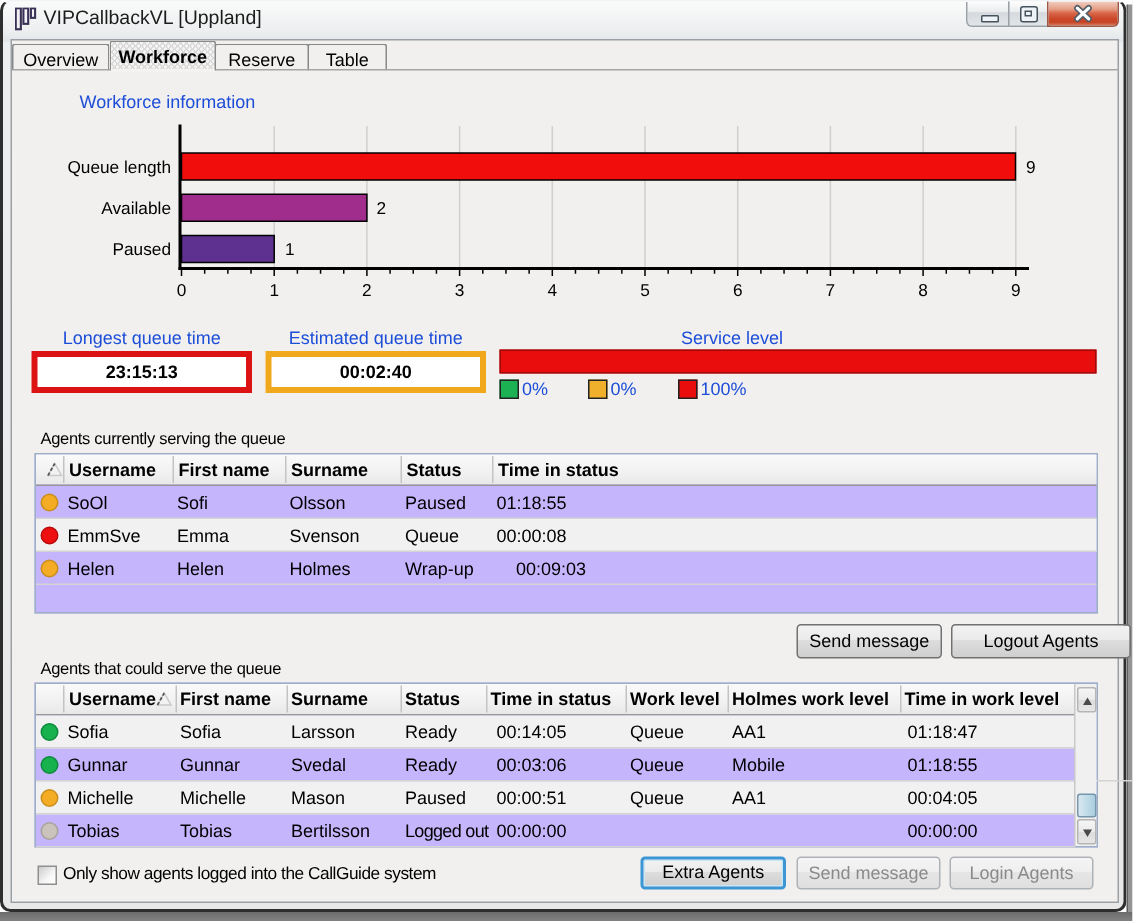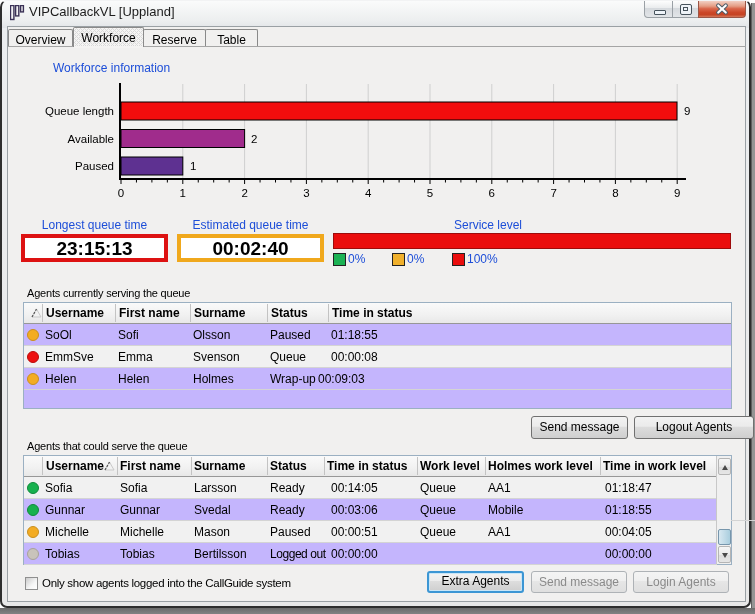--- a/index.html
+++ b/index.html
@@ -23,29 +23,29 @@
 #wb-max{left:28px;width:27px;}
 #wb-close{left:54px;width:48px;border-radius:0 0 4px 0;
    background:linear-gradient(#f2cfc2,#e49e85 32%,#d9664a 48%,#cb4728 72%,#c64424 86%,#d6795b 100%);border-color:#9b5646;}
 .dash{position:absolute;left:9px;top:9px;width:10px;height:3px;background:#eef3f8;border:1px solid #47535c;border-radius:1px;}
 .maxbox{position:absolute;left:7px;top:3px;width:10px;height:9px;border:1px solid #47535c;border-radius:2px;background:#eef3f8;}
 .maxbox i{position:absolute;left:2px;top:2px;width:3px;height:2px;border:1px solid #47535c;display:block;}
 
 .tab{position:absolute;top:29px;height:18px;box-sizing:border-box;border:1px solid #898989;border-bottom:none;
      border-radius:2px 2px 0 0;background:#f1f0ef;font-size:12px;color:#000;text-align:center;padding-top:3px;}
 #tab-sel{top:27px;height:20px;background:#f5f4f3;border:1px solid #8a8a8a;border-bottom:none;z-index:3;
-  background-image:repeating-linear-gradient(45deg,#dadada 0 1px,transparent 1px 2.83px),repeating-linear-gradient(-45deg,#dadada 0 1px,transparent 1px 2.83px);}
+  background-image:repeating-linear-gradient(45deg,#dadada 0 1px,transparent 1px 2.83px),repeating-linear-gradient(-45deg,#dadada 0 1px,transparent 1px 2.83px);font-weight:bold;}
 #tabline{left:8px;top:46px;width:738px;height:1px;background:#a5a5a5;z-index:1;}
 #tabcover{left:74px;top:46px;width:69px;height:2px;background:#f4f3f2;z-index:3;}
 
 .biglabel{font-weight:normal;font-size:12px;color:#1d4ed8;}
 .smalllabel{font-size:11px;letter-spacing:-0.2px;color:#000;}
 
 .timebox{position:absolute;box-sizing:border-box;background:#fff;text-align:center;
-  font-weight:bold;font-size:19px;color:#000;}
+  font-weight:bold;font-size:12px;color:#000;}
 
 .tbl{position:absolute;box-sizing:border-box;border:1px solid #9bb0c2;background:#c4b5fd;}
 .thead{position:absolute;left:0;top:0;width:100%;height:21px;box-sizing:border-box;
   background:linear-gradient(#fafafa,#f1f1f1 60%,#e8e8e8);border-bottom:1px solid #979797;}
 .hsep{position:absolute;top:1px;width:1px;height:18px;background:#c3c3c3;}
 .hcell{position:absolute;top:3px;font-weight:bold;font-size:12px;color:#000;white-space:nowrap;}
 .trow{position:absolute;left:0;width:100%;height:22px;border-bottom:1px solid #d4d4d4;box-sizing:border-box;}
 .alt{background:#f1f1f1;}
 .cell{position:absolute;top:4px;font-size:12px;color:#000;white-space:nowrap;}
 .dot{position:absolute;left:26px;top:5px;width:12px;height:12px;border-radius:6px;box-sizing:border-box;}
@@ -242,21 +242,21 @@
       <div class="cell" style="left:169px;">Svenson</div>
       <div class="cell" style="left:246px;">Queue</div>
       <div class="cell" style="left:307px;">00:00:08</div>
     </div>
     <div class="trow " style="top:65px;">
       <div class="dot" style="left:3px;background:#f3ac23;border:1px solid #c98f1e;"></div>
       <div class="cell" style="left:21px;">Helen</div>
       <div class="cell" style="left:94px;">Helen</div>
       <div class="cell" style="left:169px;">Holmes</div>
       <div class="cell" style="left:246px;">Wrap-up</div>
-      <div class="cell" style="left:294px;">00:09:03</div>
+      <div class="cell" style="left:320px;">00:09:03</div>
     </div>
   </div>
 
 <div class="abs smalllabel" style="left:27px;top:440px;">Agents that could serve the queue</div>
 <div class="tbl" id="t2" style="left:23px;top:455px;width:709px;height:110px;">
     <div class="thead" style="width:693px;">
       <div class="hsep" style="left:18px;"></div>
       <div class="hsep" style="left:93px;"></div>
       <div class="hsep" style="left:167px;"></div>
       <div class="hsep" style="left:243px;"></div>

